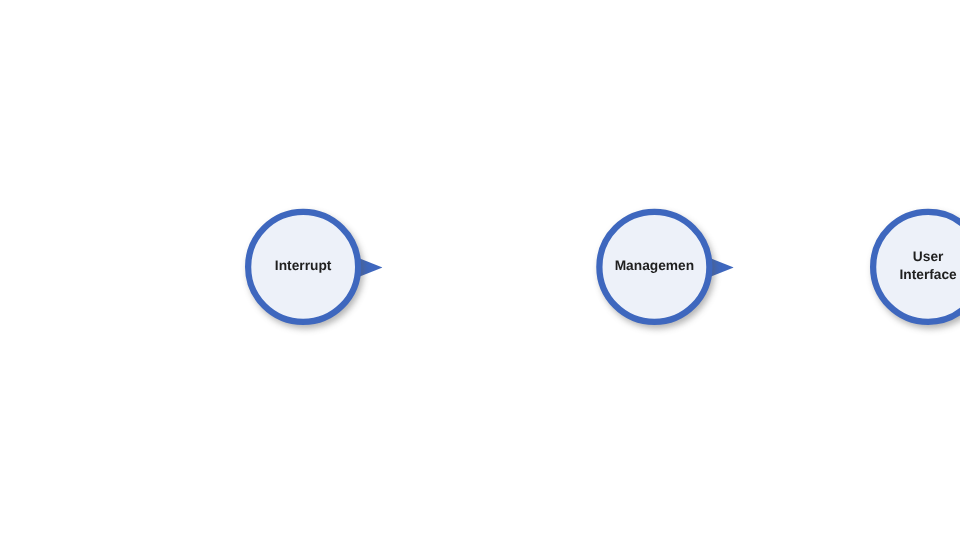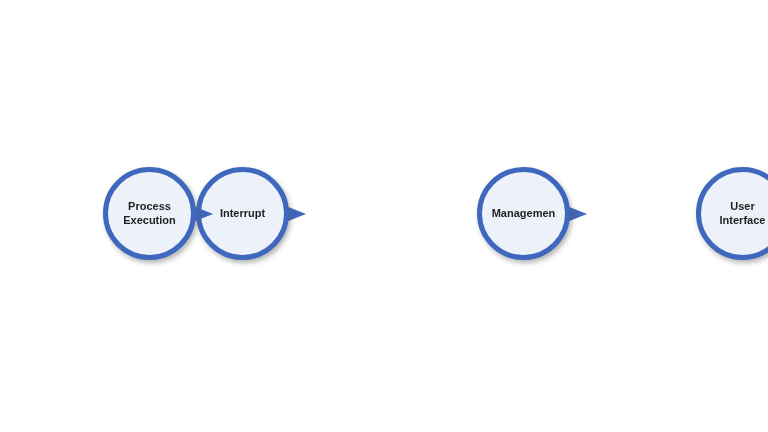--- a/index.html
+++ b/index.html
@@ -63,27 +63,20 @@
     filter: drop-shadow(2px 3px 2px rgba(90, 90, 90, 0.35));
     z-index: 1;
   }
 </style>
 </head>
 <body>
 
 <div class="canvas">
 
 
-  <div class="node" style="left:103px; z-index:70">
-    <div class="arrow"></div>
-    <div class="circle">
-      <span class="label">Process
-Execution</span>
-    </div>
-  </div>
 
   <div class="node" style="left:196px; z-index:60">
     <div class="arrow"></div>
     <div class="circle">
       <span class="label">Interrupt</span>
     </div>
   </div>
 
 
 

